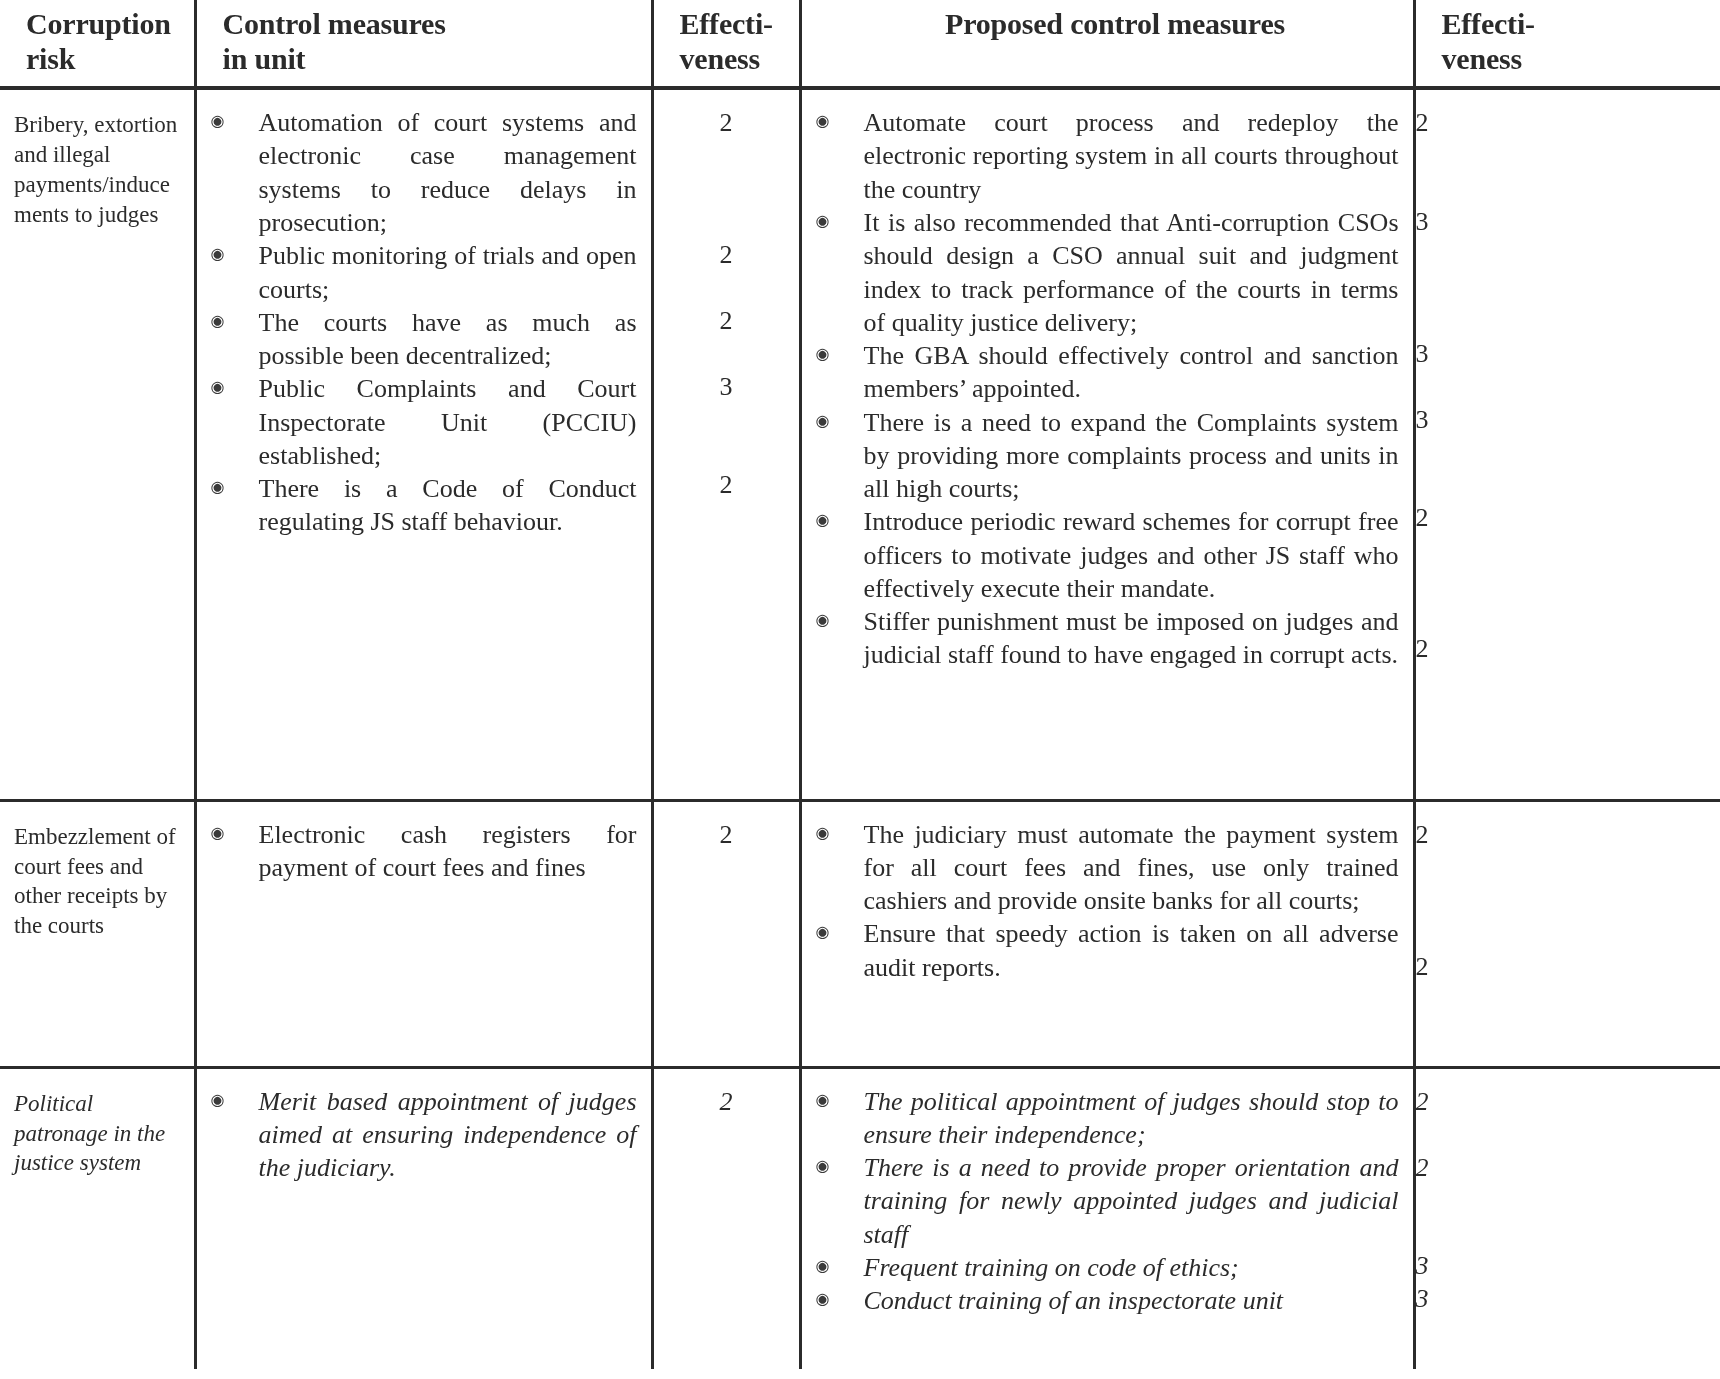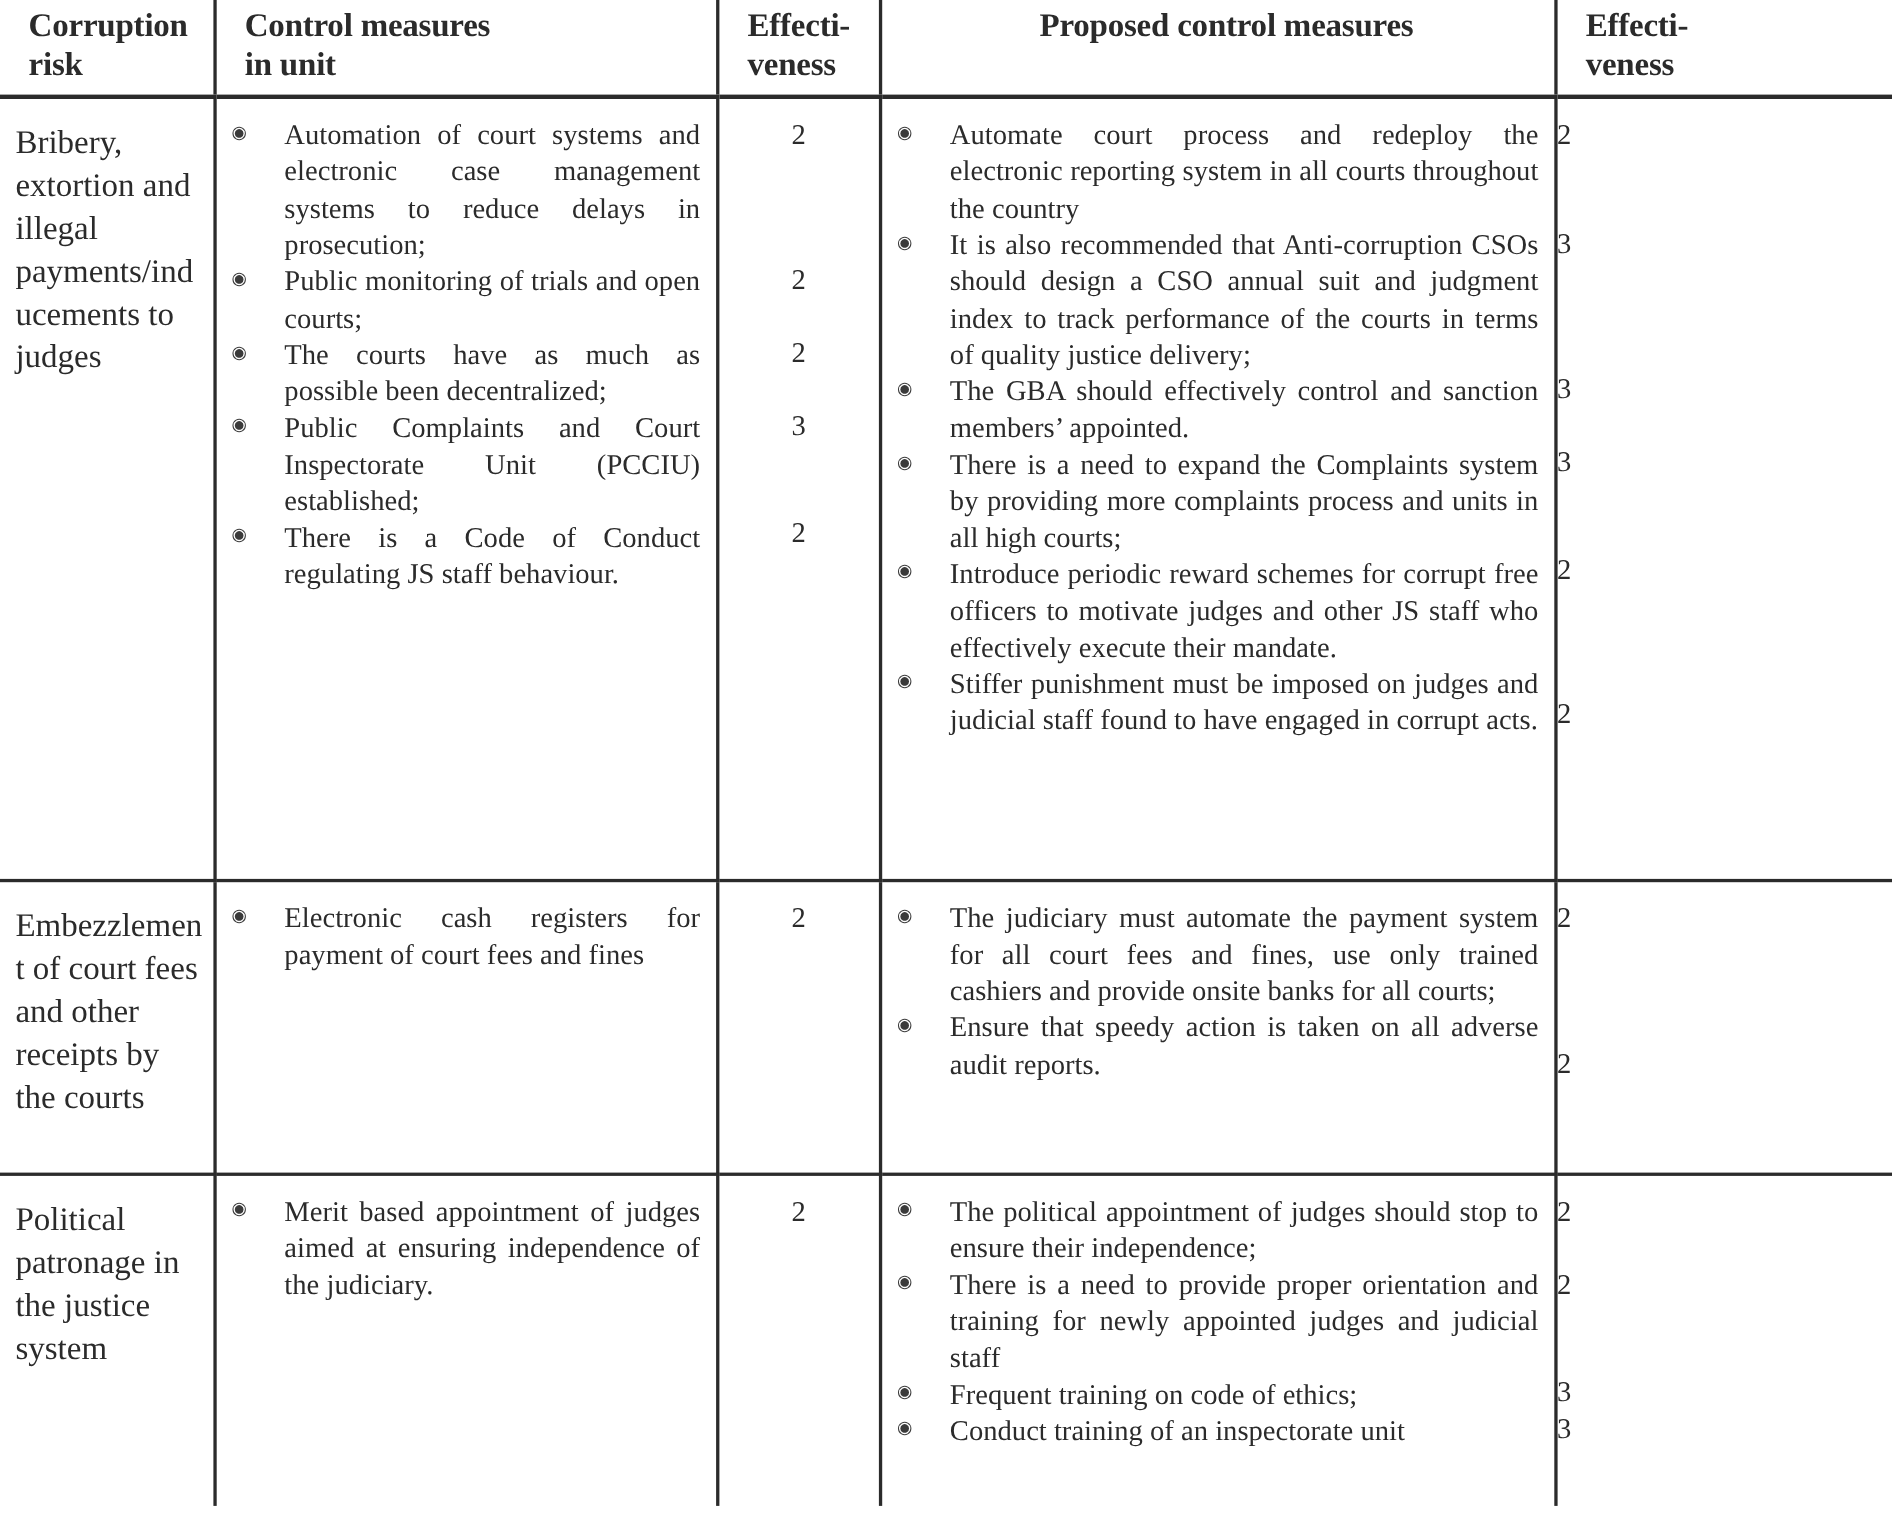--- a/index.html
+++ b/index.html
@@ -47,21 +47,21 @@
   tbody td {
     vertical-align: top;
     border-right: 3px solid #2b2b2b;
     border-bottom: 3px solid #2b2b2b;
     padding: 0;
   }
   tbody td.last { border-right: none; }
   tbody tr.last-row td { border-bottom: none; }
 
   .risk-text {
-    font-size: 30px;
+    font-size: 23px;
     line-height: 1.30;
     padding: 20px 6px 20px 14px;
     word-break: break-word;
     hyphens: none;
   }
 
   
   ul.bullets {
     list-style: none;
     margin: 0;
@@ -243,21 +243,21 @@
       <td class="last">
         <div class="eff-list eff-right">
           <div class="eff-col-inner" style="height:200px;">
             <span class="eff-item eff-right" style="top:0px;">2</span>
             <span class="eff-item eff-right" style="top:132px;">2</span>
           </div>
         </div>
       </td>
     </tr>
 
-    <tr class="last-row" style="height:302px;">
+    <tr class="last-row" style="height:302px;font-style:italic;">
       <td>
         <div class="risk-text">Political patronage in the justice system</div>
       </td>
       <td>
         <ul class="bullets">
           <li>
             <span class="bullet-glyph">◉</span><span class="li-text">Merit based appointment of judges aimed at ensuring independence of the judiciary.</span>
           </li>
         </ul>
       </td>

